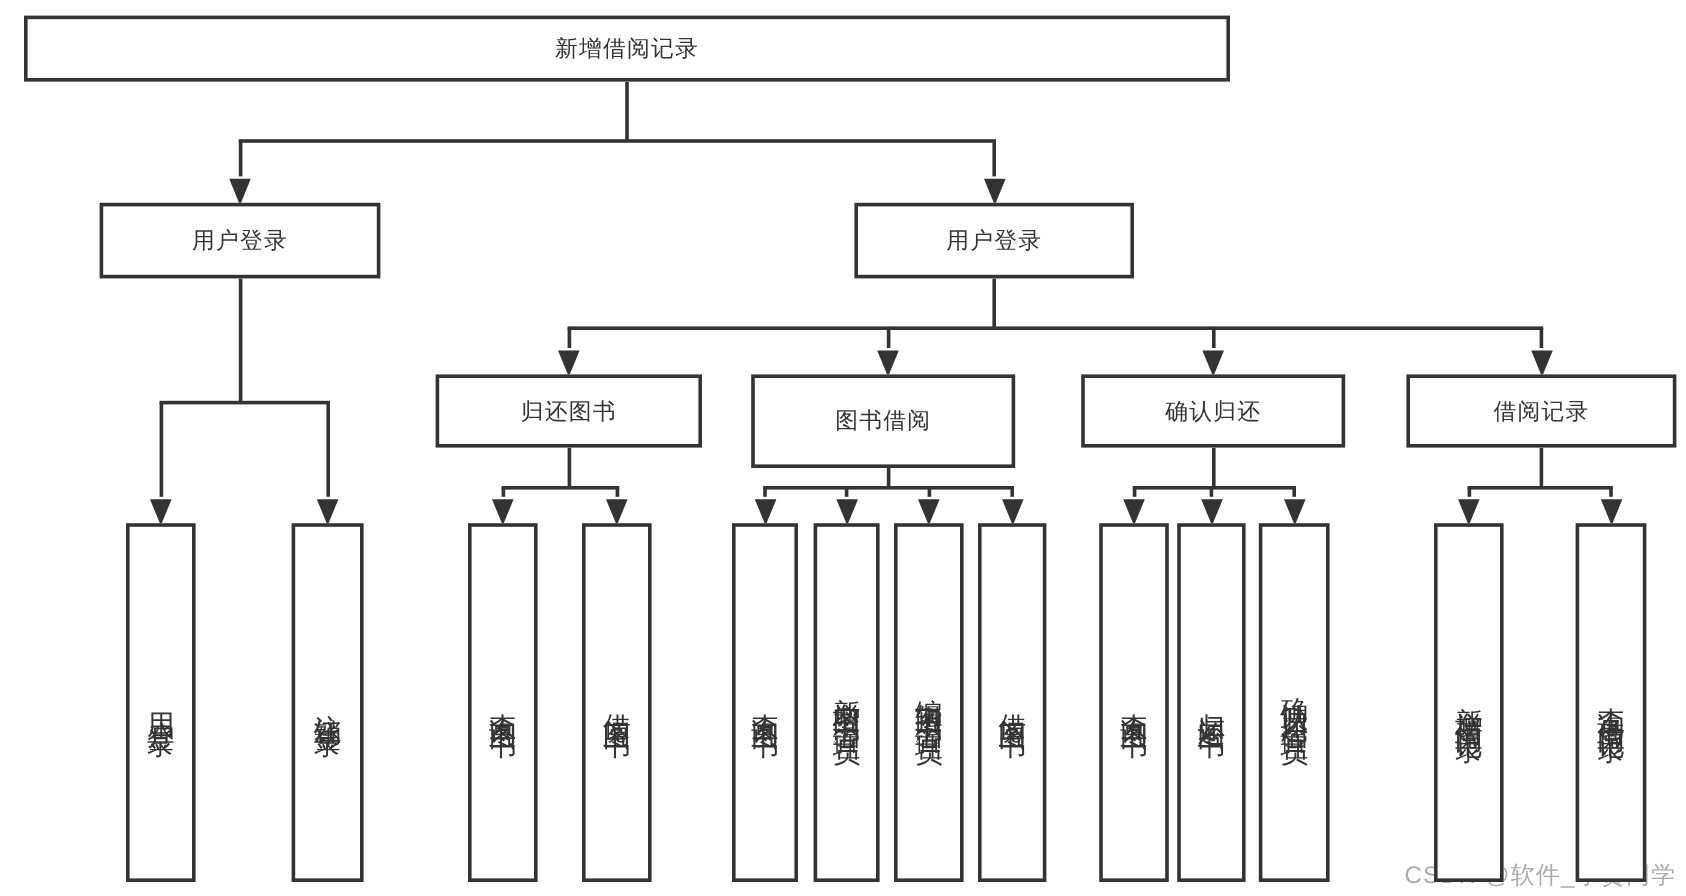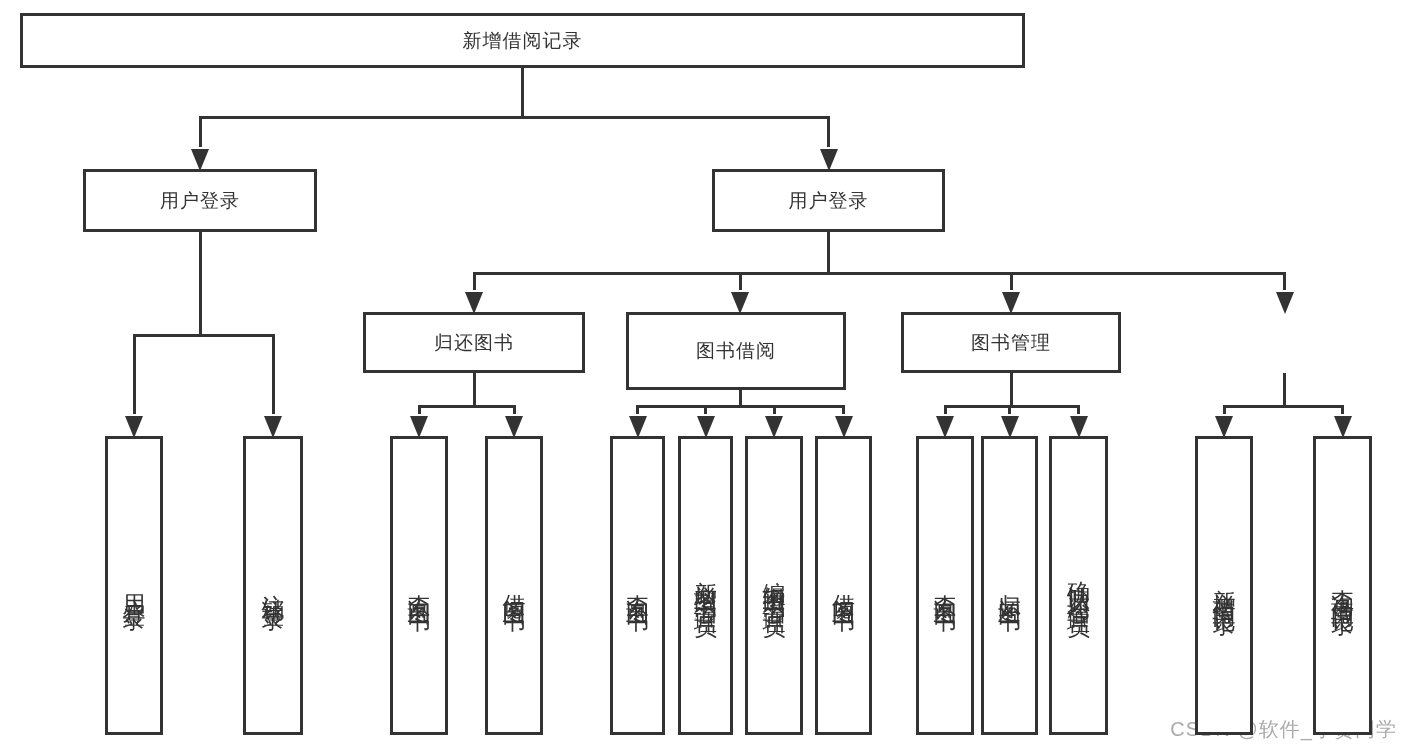--- a/index.html
+++ b/index.html
@@ -82,21 +82,24 @@
     <div class="box h" style="left: 712px; top: 169px; width: 233px; height: 63px;">
       <span>用户登录</span>
     </div>
     <div class="box h" style="left: 363px; top: 312px; width: 222px; height: 61px;">
       <span>归还图书</span>
     </div>
     <div class="box h" style="left: 626px; top: 312px; width: 220px; height: 78px;">
       <span>图书借阅</span>
     </div>
     <div class="box h" style="left: 901px; top: 312px; width: 220px; height: 61px;">
-      <span>图书管理</span>
+      <span>确认归还</span>
+    </div>
+    <div class="box h" style="left: 1172px; top: 312px; width: 225px; height: 61px;">
+      <span>借阅记录</span>
     </div>
     <div class="box v" style="left: 105px; top: 436px; width: 58px; height: 299px;">
       <span>用户登录</span>
     </div>
     <div class="box v" style="left: 243px; top: 436px; width: 60px; height: 299px;">
       <span>注销登录</span>
     </div>
     <div class="box v" style="left: 390px; top: 436px; width: 58px; height: 299px;">
       <span>查询图书</span>
     </div>

